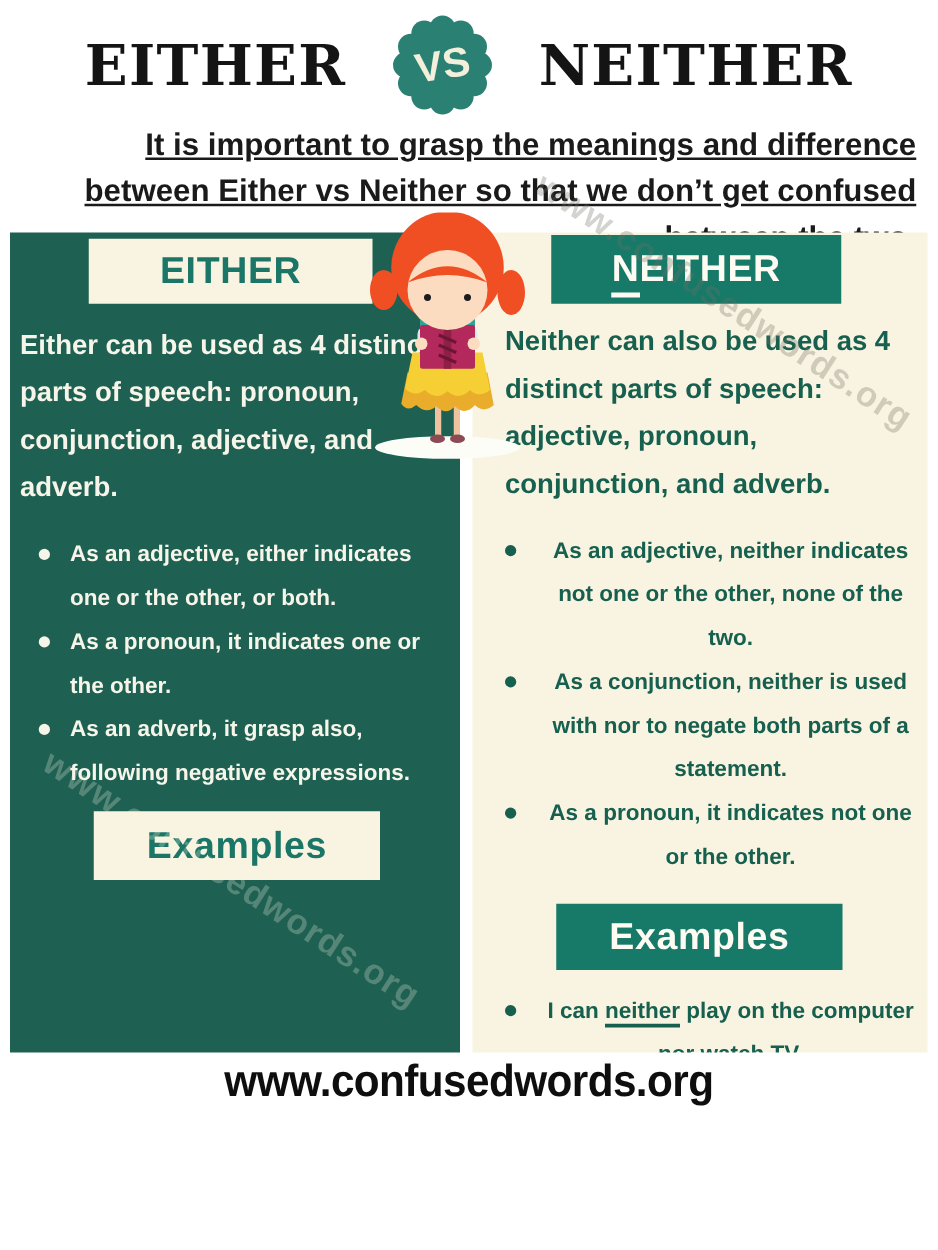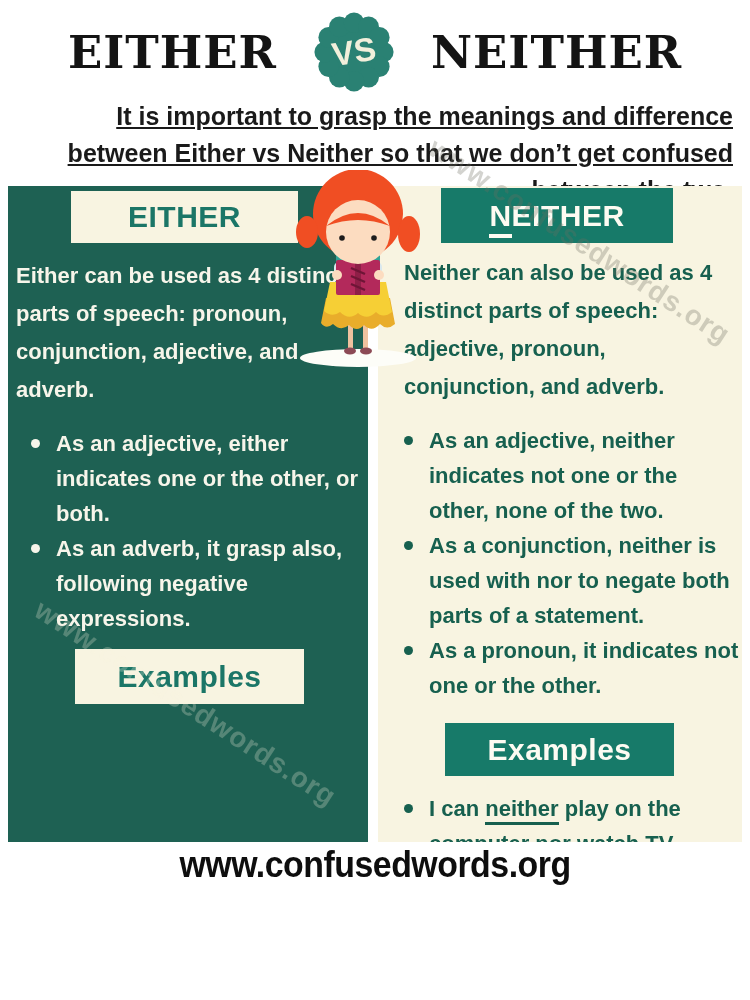--- a/index.html
+++ b/index.html
@@ -44,24 +44,24 @@
     font-size: 30px; font-weight: bold; letter-spacing: 0.5px;
   }
   .cream-box { background: #F8F4E1; color: #1B7667; }
   .teal-box  { background: #177A69; color: #FDFBF2; }
   .col-left  .col-header { width: 227px; height: 52px; margin: 5px 0 0 63px; }
   .col-right .col-header { width: 232px; height: 55px; margin: 2px 0 0 63px; }
 
   .desc { margin: 14px 4px 0 8px; font-size: 22px; font-weight: bold; line-height: 38px; }
   .col-right .desc { margin-left: 26px; margin-top: 11px; }
 
-  ul { list-style: none; margin: 0; padding: 0; font-size: 22px; font-weight: bold; }
+  ul { list-style: none; margin: 0; padding: 0; font-size: 18px; font-weight: bold; }
   .usage-list    { margin: 17px 2px 0 21px; line-height: 35px; }
   .examples-list { margin: 15px 2px 0 21px; line-height: 35px; }
-  .col-right .usage-list, .col-right .examples-list { margin-left: 24px; }
+  .col-right .usage-list, .col-right .examples-list { margin-left: 24px; text-align: center; }
   li { position: relative; padding-left: 27px; }
   .examples-list li { margin-bottom: 6px; }
   li::before {
     content: ""; position: absolute; left: 2px; top: 13px;
     width: 9px; height: 9px; border-radius: 50%; background: currentColor;
   }
 
   .examples-header { }
   .col-left  .examples-header { width: 229px; height: 55px; margin: 13px 0 0 67px; }
   .col-right .examples-header { width: 229px; height: 53px; margin: 20px 0 0 67px; }
@@ -127,20 +127,21 @@
 
   <div class="columns">
 
     <section class="col col-left">
       <div class="col-header cream-box">
         <span>EITHER</span>
       </div>
       <p class="desc">Either can be used as 4 distinct parts of speech: pronoun, conjunction, adjective, and adverb.</p>
       <ul class="usage-list">
           <li>As an adjective, either indicates one or the other, or both.</li>
+          <li>As a pronoun, it indicates one or the other.</li>
           <li>As an adverb, it grasp also, following negative expressions.</li>
         </ul>
       <div class="col-header cream-box examples-header">
         <span>Examples</span>
       </div>
     </section>
 
     <section class="col col-right">
       <div class="col-header teal-box">
         <span><span class="uline">N</span><span>EITHER</span></span>

